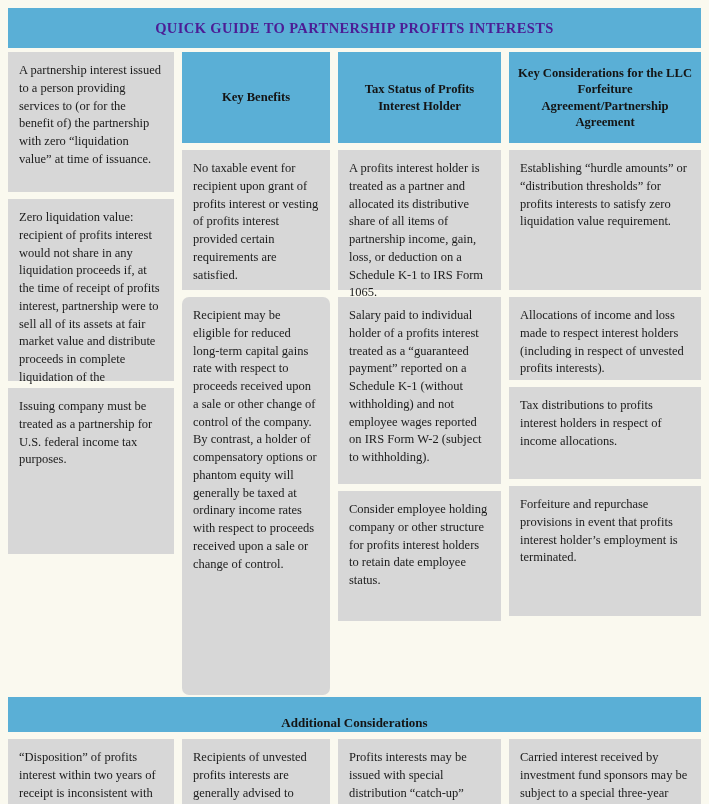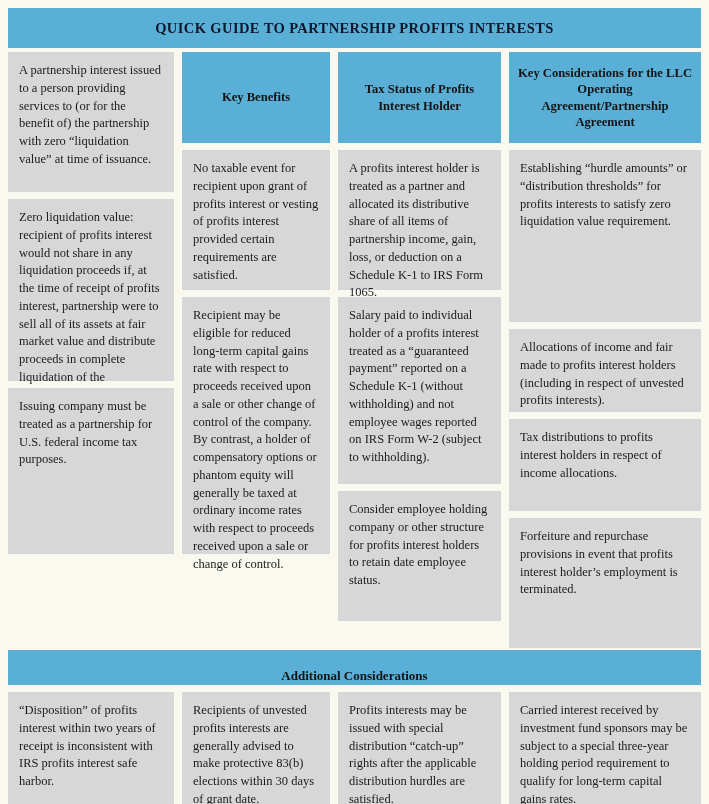--- a/index.html
+++ b/index.html
@@ -22,21 +22,21 @@
   }
   .title-bar {
     background: #5aafd6;
     height: 40px;
     display: flex;
     align-items: center;
     justify-content: center;
     margin-bottom: 4px;
   }
   .title-bar .title-text {
-    color: #0f172a;
+    color: #4c1d95;
     font-weight: bold;
     font-size: 14.5px;
     letter-spacing: 0.4px;
   }
   .grid {
     display: grid;
     grid-template-columns: 166px 148px 163px 192px;
     column-gap: 8px;
   }
   .col {
@@ -70,27 +70,27 @@
     line-height: 1.42;
   }
   .cell.last { margin-bottom: 0; }
 
   
   .b1 .c1 .cell.r1 { height: 140px; }
   .b1 .c1 .cell.r2 { height: 182px; }
   .b1 .c1 .cell.r3 { height: 166px; }
 
   .b1 .c2 .cell.r1 { height: 140px; }
-  .b1 .c2 .cell.r2 { height: 257px; }
+  .b1 .c2 .cell.r2 { height: 398px; border-radius: 7px; }
 
   .b1 .c3 .cell.r1 { height: 140px; }
   .b1 .c3 .cell.r2 { height: 187px; }
   .b1 .c3 .cell.r3 { height: 130px; }
 
-  .b1 .c4 .cell.r1 { height: 172px; }
+  .b1 .c4 .cell.r1 { height: 140px; }
   .b1 .c4 .cell.r2 { height: 83px; }
   .b1 .c4 .cell.r2b { height: 92px; }
   .b1 .c4 .cell.r3 { height: 130px; }
 
   .band {
     background: #5aafd6;
     height: 35px;
     display: flex;
     align-items: center;
     justify-content: center;
@@ -134,24 +134,24 @@
       <div class="hdr">
         <span>Tax Status of Profits Interest Holder</span>
       </div>
       <div class="cell r1">A profits interest holder is treated as a partner and allocated its distributive share of all items of partnership income, gain, loss, or deduction on a Schedule K-1 to IRS Form 1065.</div>
       <div class="cell r2">Salary paid to individual holder of a profits interest treated as a “guaranteed payment” reported on a Schedule K-1 (without withholding) and not employee wages reported on IRS Form W-2 (subject to withholding).</div>
       <div class="cell r3 last">Consider employee holding company or other structure for profits interest holders to retain date employee status.</div>
     </div>
 
     <div class="col c4">
       <div class="hdr">
-        <span>Key Considerations for the LLC Operating Agreement/Partnership Agreement</span>
+        <span>Key Considerations for the LLC Forfeiture Agreement/Partnership Agreement</span>
       </div>
       <div class="cell r1">Establishing “hurdle amounts” or “distribution thresholds” for profits interests to satisfy zero liquidation value requirement.</div>
-      <div class="cell r2">Allocations of income and fair made to profits interest holders (including in respect of unvested profits interests).</div>
+      <div class="cell r2">Allocations of income and loss made to respect interest holders (including in respect of unvested profits interests).</div>
       <div class="cell r2b">Tax distributions to profits interest holders in respect of income allocations.</div>
       <div class="cell r3 last">Forfeiture and repurchase provisions in event that profits interest holder’s employment is terminated.</div>
     </div>
 
   </div>
 
   <div class="band">
     <span>Additional Considerations</span>
   </div>
 

